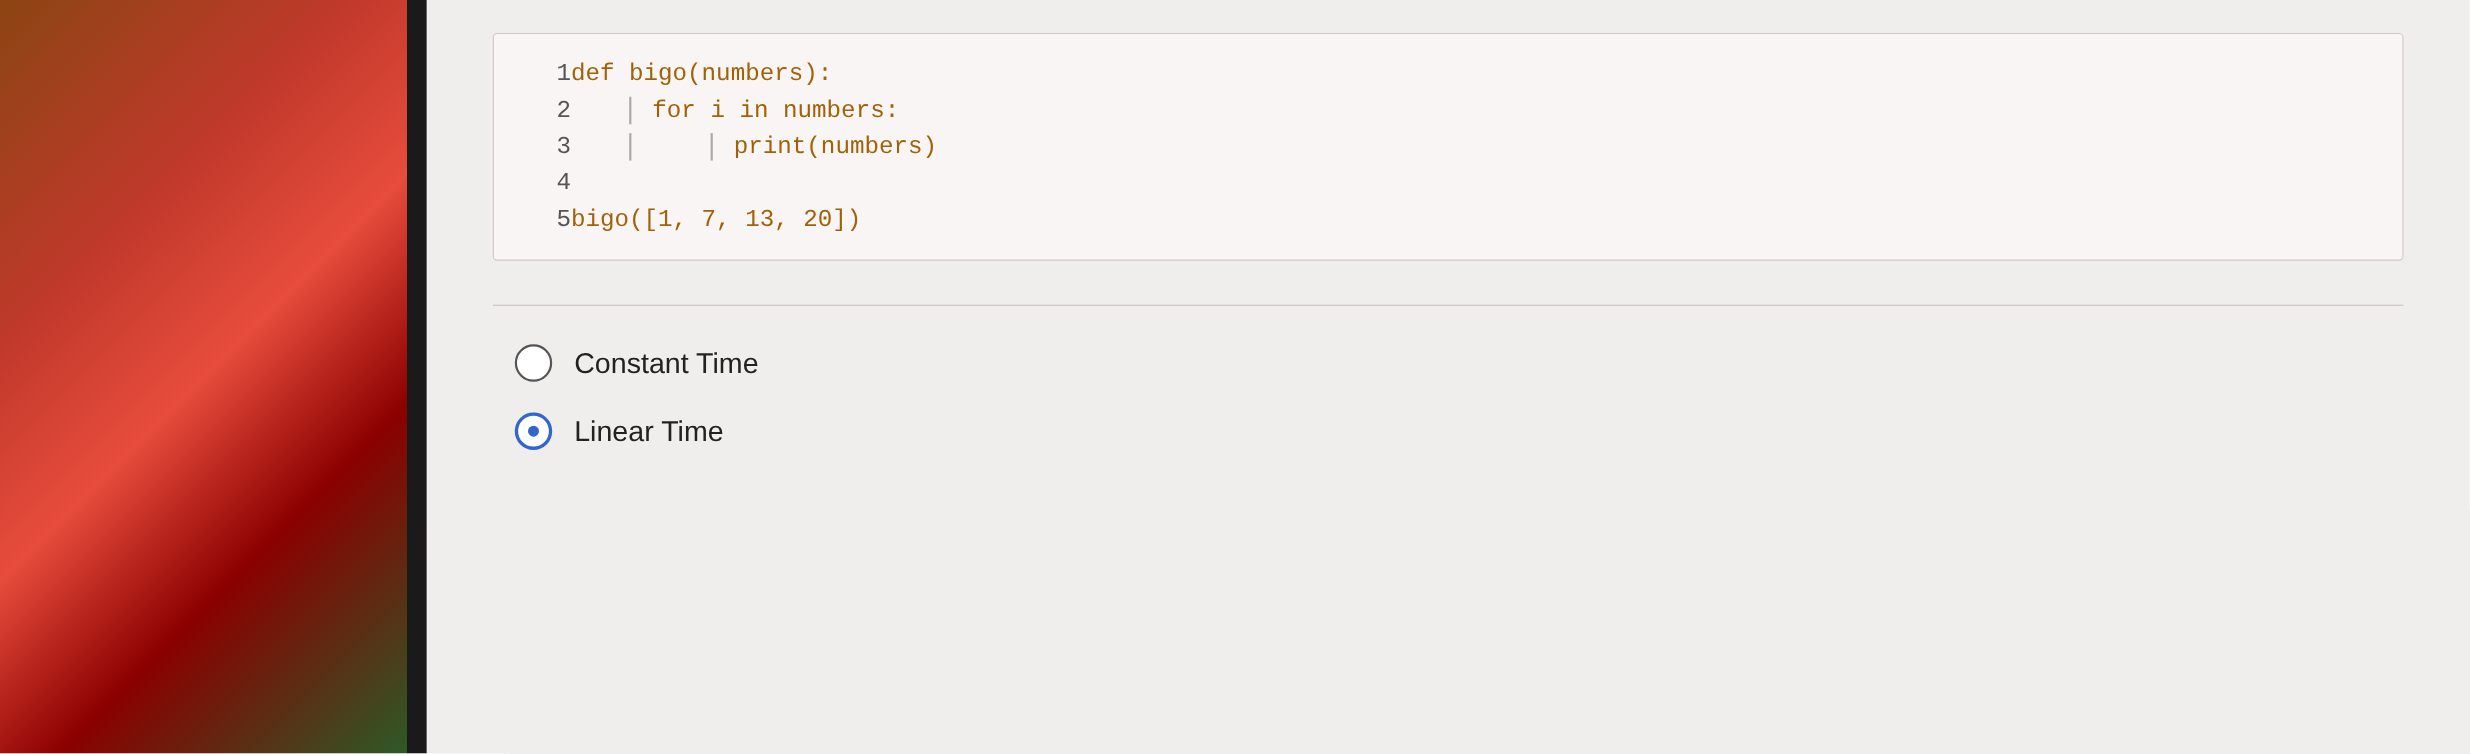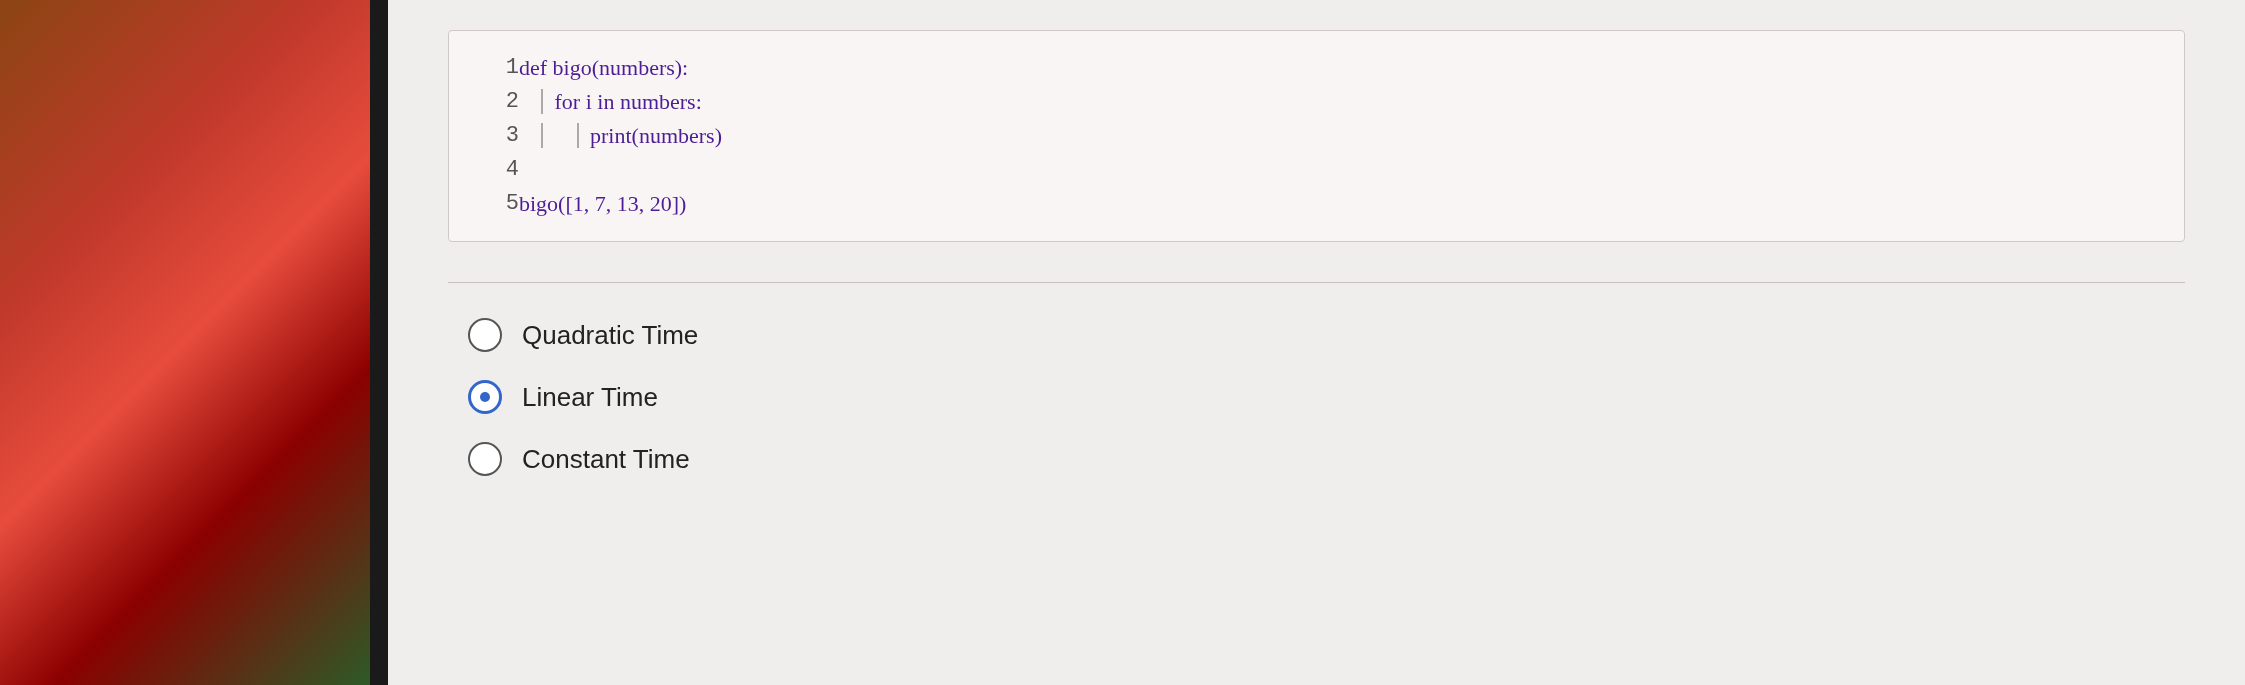--- a/index.html
+++ b/index.html
@@ -59,23 +59,22 @@
 
     .line-number {
       color: #555;
       width: 40px;
       text-align: right;
       padding-right: 20px;
       user-select: none;
     }
 
     .code-line {
-      color: #4c1d95;
+      color: #a16207;
       white-space: pre;
-      font-family: Liberation Serif, serif;
     }
 
     .divider-line {
       border: none;
       border-top: 1px solid #c8c0c0;
       margin-bottom: 35px;
     }
 
     .options-container {
       display: flex;
@@ -153,31 +152,27 @@
           <td class="code-line">bigo([1, 7, 13, 20])</td>
         </tr>
       </tbody>
     </table>
   </div>
 
   <hr class="divider-line">
 
   <div class="options-container">
 
+
+
     <div class="radio-option">
       <div class="radio-circle"></div>
-      <span class="radio-label">Quadratic Time</span>
+      <span class="radio-label">Constant Time</span>
     </div>
-
 
     <div class="radio-option">
       <div class="radio-circle selected"></div>
       <span class="radio-label">Linear Time</span>
-    </div>
-
-    <div class="radio-option">
-      <div class="radio-circle"></div>
-      <span class="radio-label">Constant Time</span>
     </div>
 
   </div>
 
 </div>
 
 </body></html>

